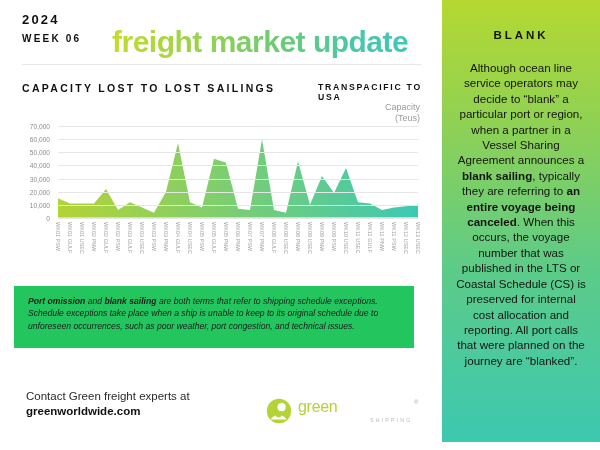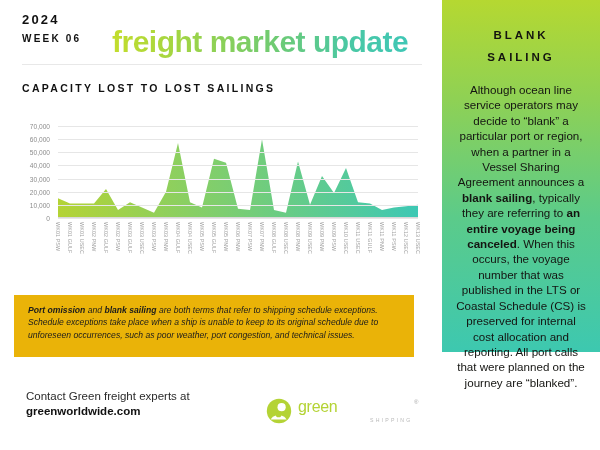--- a/index.html
+++ b/index.html
@@ -7,21 +7,21 @@
   body {
     font-family: "Liberation Sans", sans-serif;
     background:#ffffff;
     position:relative;
     overflow:hidden;
   }
   .page { position:absolute; inset:0; }
 
   
   .sidebar {
-    position:absolute; right:0; top:0; width:158px; height:352px;
+    position:absolute; right:0; top:0; width:158px; height:442px;
     background:linear-gradient(180deg,#b5d831 0%,#8fd154 28%,#5bcb8a 62%,#3dc8b0 100%);
     padding:20px 12px 14px 12px;
     text-align:center;
   }
   .sidebar-title {
     font-size:11.5px; font-weight:bold; letter-spacing:3px; color:#14140f;
     line-height:22px; margin-top:4px;
   }
   .sidebar-body {
     margin-top:14px; font-size:11.6px; line-height:15.4px; color:#141411;
@@ -92,22 +92,22 @@
   }
   .xlabels span {
     position:absolute; top:0;
     font-size:5.4px; color:#a2a2a2; white-space:nowrap;
     transform-origin:left top; transform:rotate(90deg);
     letter-spacing:0.1px;
   }
 
   
   .note {
-    position:absolute; left:14px; top:295px; width:400px; height:62px;
-    background:#eab308;
+    position:absolute; left:14px; top:286px; width:400px; height:62px;
+    background:#22c55e;
   }
   .note-txt {
     padding:9px 14px 0 14px;
     font-size:8.6px; line-height:12.4px; font-style:italic; color:#1c1c1c;
   }
   .note-txt b { font-weight:bold; font-style:italic; }
 
   
   .footer { position:absolute; left:0; top:380px; width:442px; height:70px; }
   .contact1 {
@@ -139,20 +139,25 @@
 
   <div class="hdr">
     <div class="year">2024</div>
     <div class="week">WEEK 06</div>
     <div class="bigtitle">freight market update</div>
     <div class="hdr-rule"></div>
   </div>
 
   <div class="chart-wrap">
     <div class="chart-title">CAPACITY LOST TO LOST SAILINGS</div>
+    <div class="chart-sub">TRANSPACIFIC TO USA</div>
+    <div class="cap-legend">
+      <div>Capacity</div>
+      <div>(Teus)</div>
+    </div>
 
     <div class="ylabels" id="ylabels">
         <div style="top: 96px; width: 50px; text-align: right;">0</div>
         <div style="top: 82.8571px; width: 50px; text-align: right;">10,000</div>
         <div style="top: 69.7143px; width: 50px; text-align: right;">20,000</div>
         <div style="top: 56.5714px; width: 50px; text-align: right;">30,000</div>
         <div style="top: 43.4286px; width: 50px; text-align: right;">40,000</div>
         <div style="top: 30.2857px; width: 50px; text-align: right;">50,000</div>
         <div style="top: 17.1429px; width: 50px; text-align: right;">60,000</div>
         <div style="top: 4px; width: 50px; text-align: right;">70,000</div>
@@ -236,20 +241,19 @@
     </span>
     <span class="logo-green">green</span>
     <span class="logo-reg">®</span>
     <span class="logo-ship">SHIPPING</span>
   </div>
 
   <div class="notch"></div>
   <div class="sidebar">
     <div class="sidebar-title">
       <div>BLANK</div>
-      <div>SAILING</div>
     </div>
     <div class="sidebar-body">
       <span>Although ocean line service operators may decide to “blank” a particular port or region, when a partner in a Vessel Sharing Agreement announces a </span><b>blank sailing</b><span>, typically they are referring to </span><b>an entire voyage being canceled</b><span>. When this occurs, the voyage number that was published in the LTS or Coastal Schedule (CS) is preserved for internal cost allocation and reporting. All port calls that were planned on the journey are “blanked”.</span>
     </div>
   </div>
 
 </div>
 
 </body></html>

